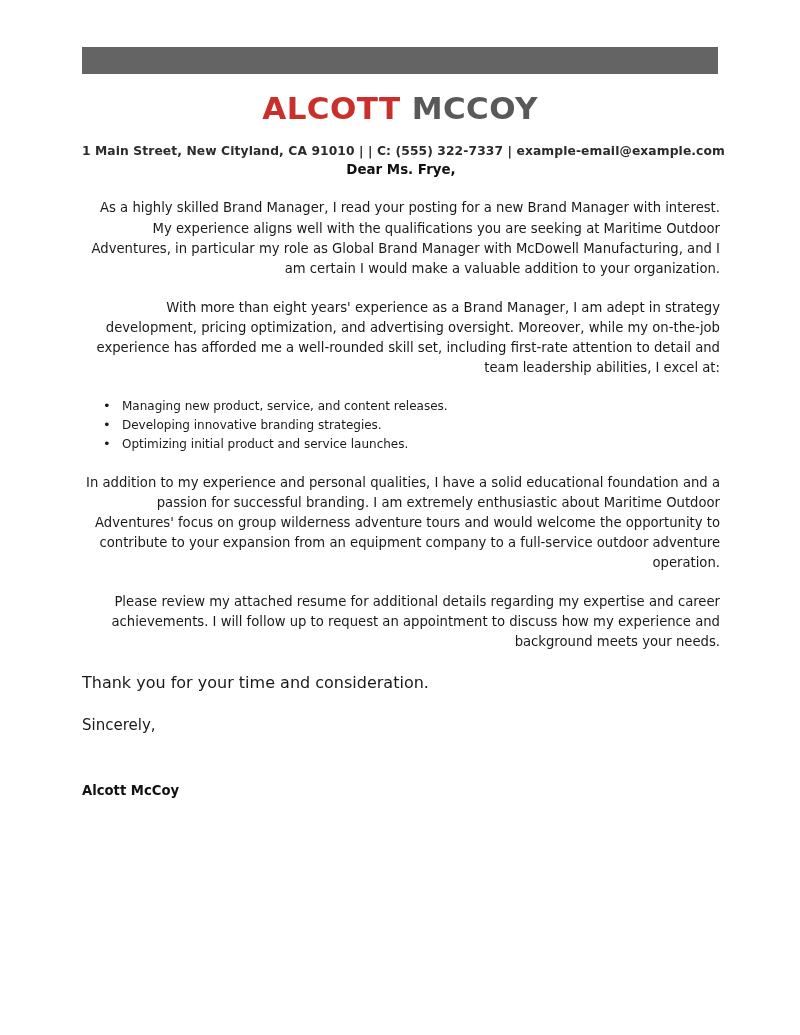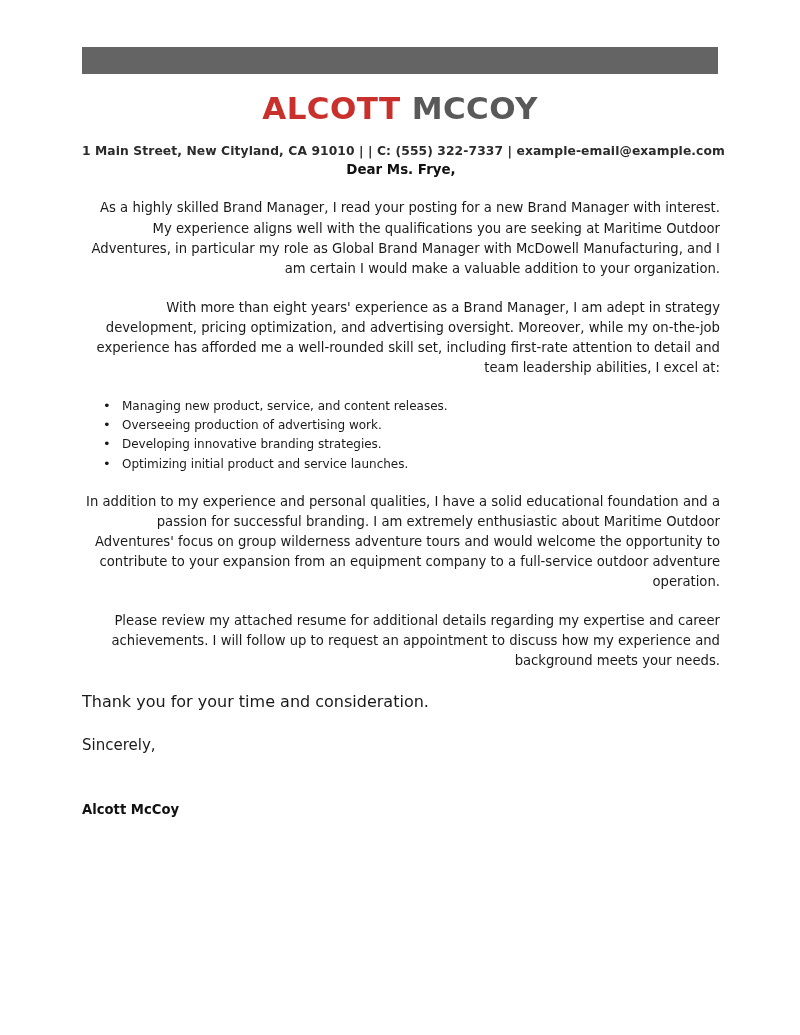--- a/index.html
+++ b/index.html
@@ -154,21 +154,20 @@
   <div class="body-wrap">
 
     <div class="salutation">Dear Ms. Frye,</div>
 
     <p class="para">As a highly skilled Brand Manager, I read your posting for a new Brand Manager with interest. My experience aligns well with the qualifications you are seeking at Maritime Outdoor Adventures, in particular my role as Global Brand Manager with McDowell Manufacturing, and I am certain I would make a valuable addition to your organization.</p>
 
     <p class="para">With more than eight years' experience as a Brand Manager, I am adept in strategy development, pricing optimization, and advertising oversight. Moreover, while my on-the-job experience has afforded me a well-rounded skill set, including first-rate attention to detail and team leadership abilities, I excel at:</p>
 
     <ul class="highlights">
       <li>Managing new product, service, and content releases.</li>
-      <li>Overseeing production of advertising work.</li>
       <li>Developing innovative branding strategies.</li>
       <li>Optimizing initial product and service launches.</li>
     </ul>
 
     <p class="para">In addition to my experience and personal qualities, I have a solid educational foundation and a passion for successful branding. I am extremely enthusiastic about Maritime Outdoor Adventures' focus on group wilderness adventure tours and would welcome the opportunity to contribute to your expansion from an equipment company to a full-service outdoor adventure operation.</p>
 
     <p class="para">Please review my attached resume for additional details regarding my expertise and career achievements. I will follow up to request an appointment to discuss how my experience and background meets your needs.</p>
 
     <div class="closing-thanks">Thank you for your time and consideration.</div>
 

